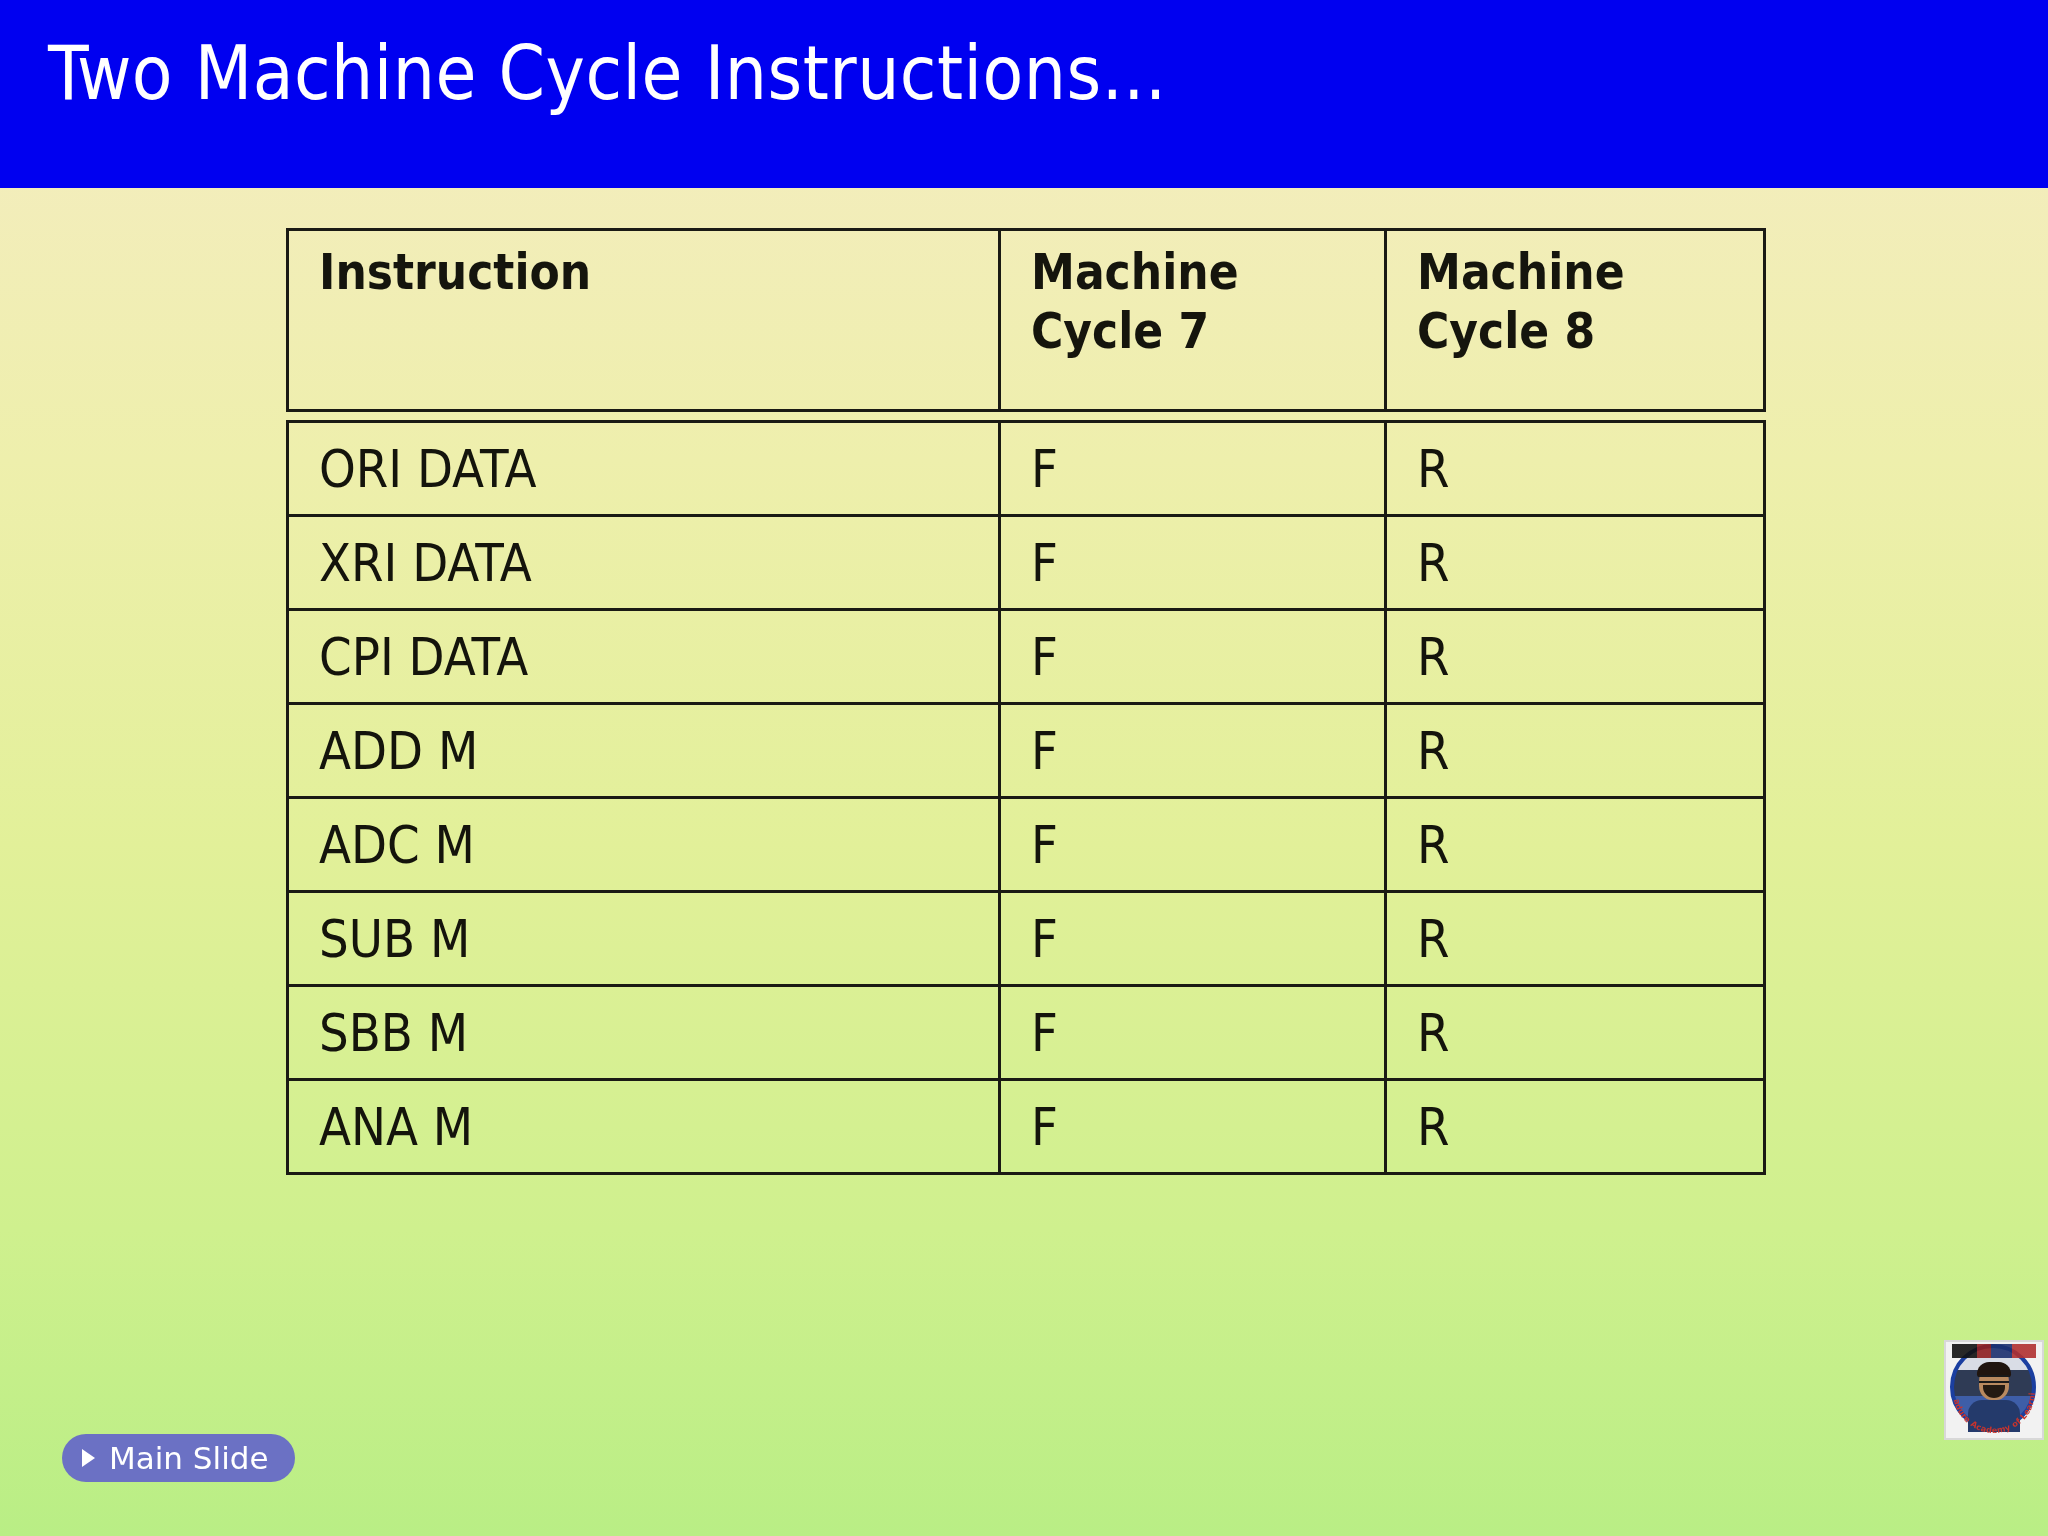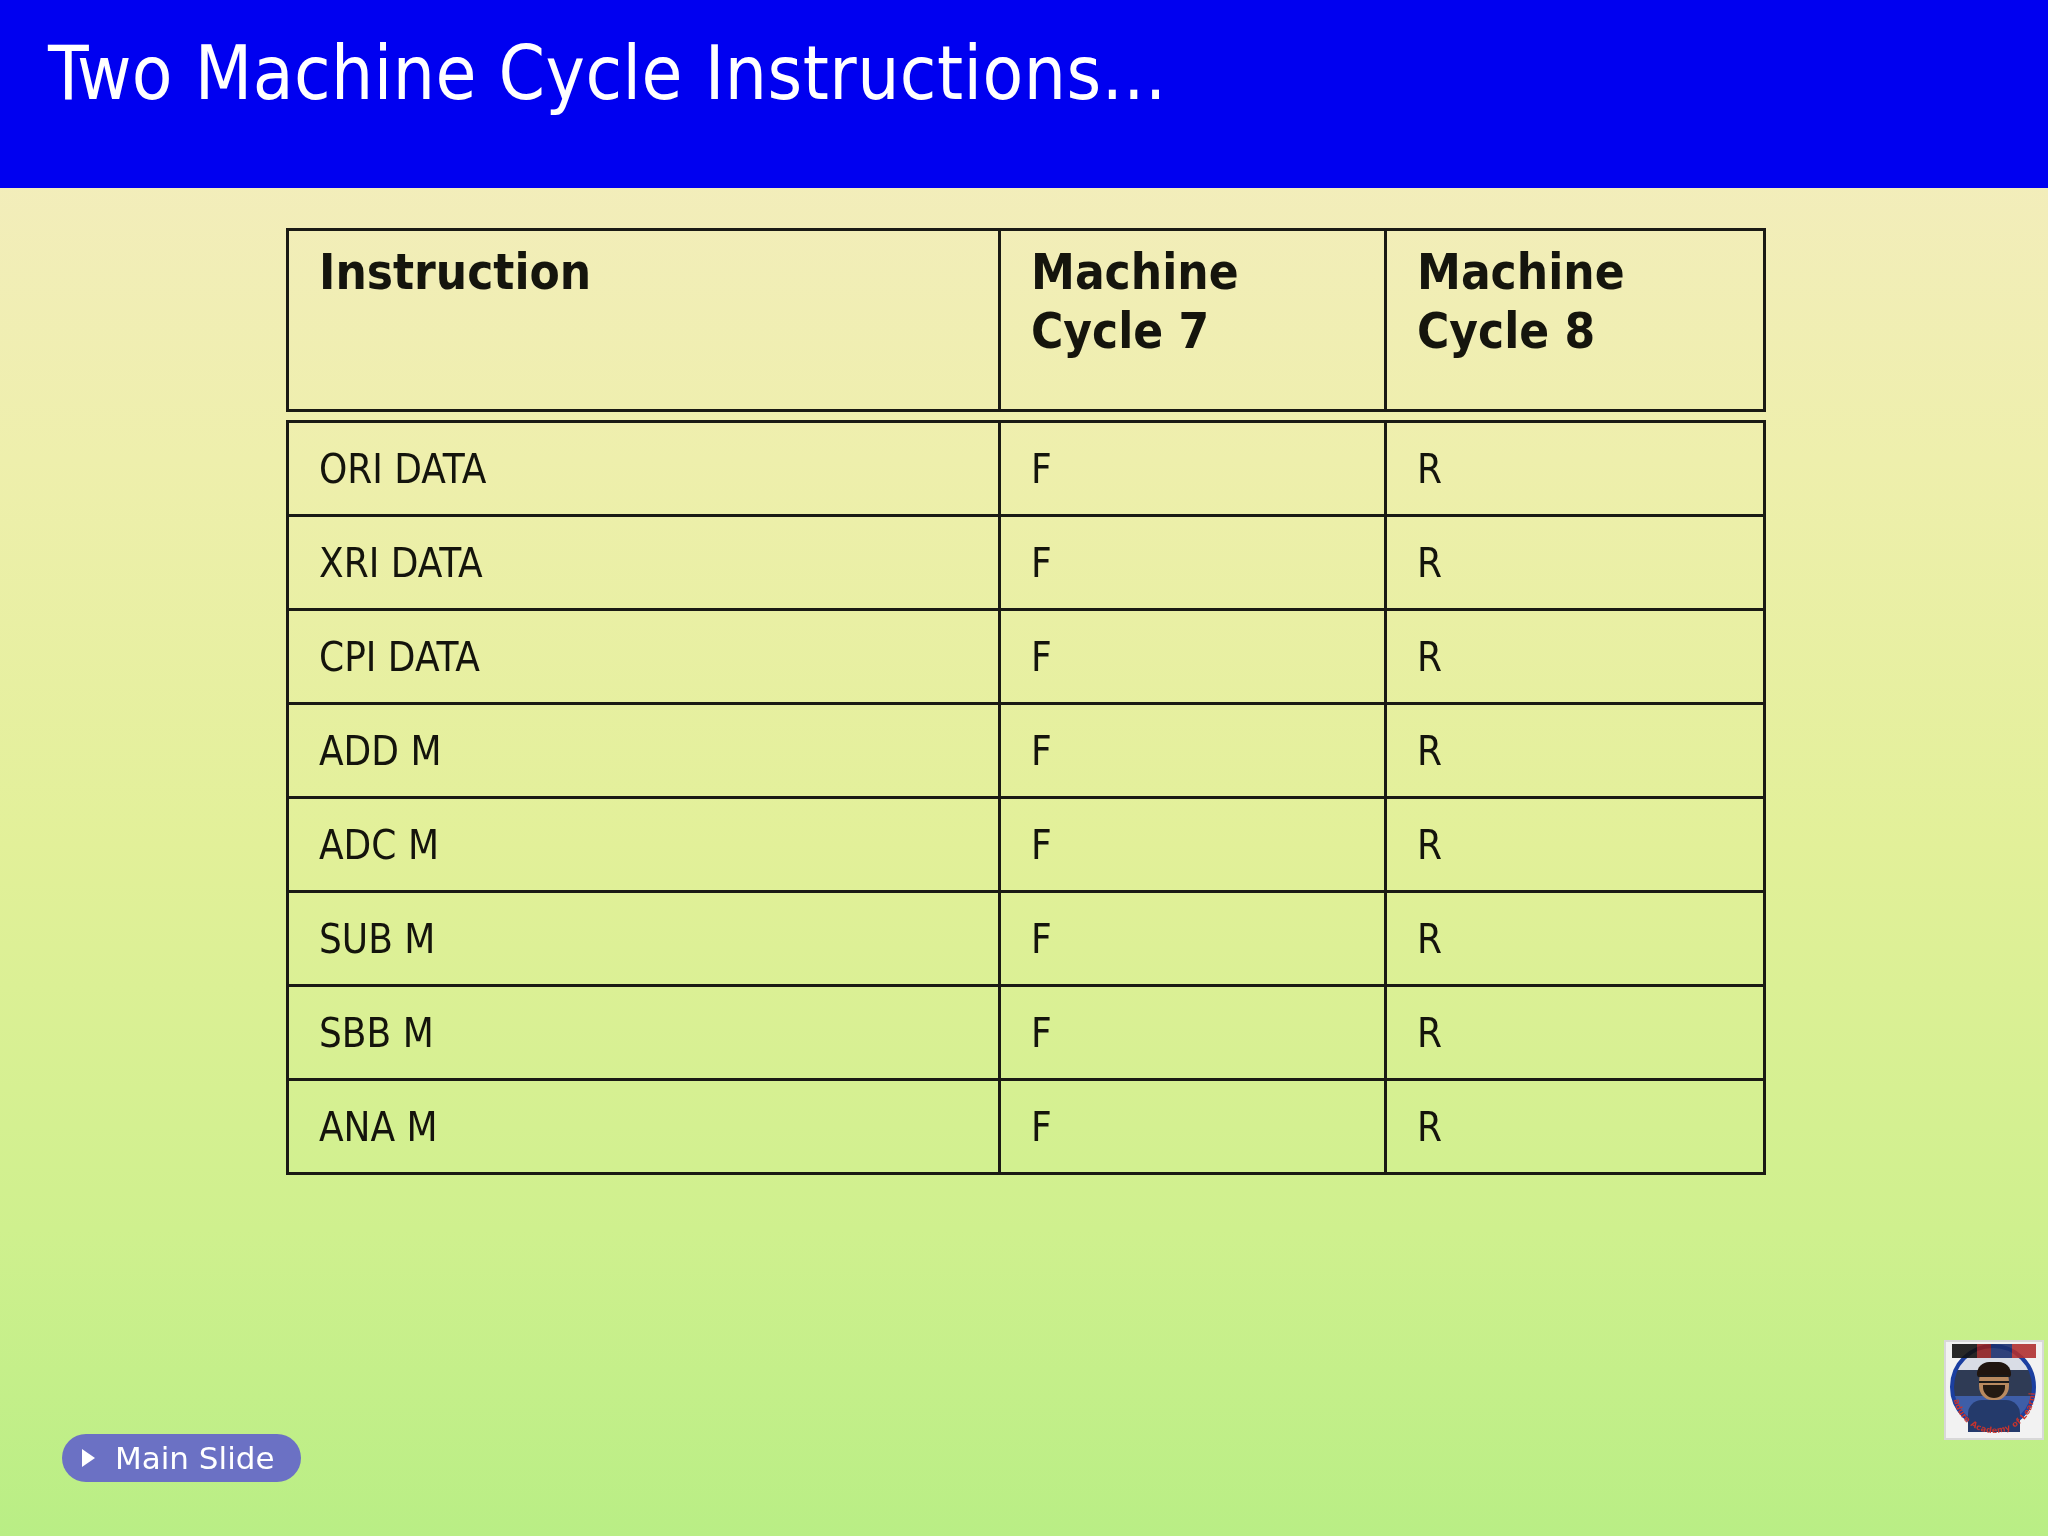--- a/index.html
+++ b/index.html
@@ -77,42 +77,42 @@
 
   
   #body-table td {
     border-top: 3px solid #1a1a14;
     border-left: 3px solid #1a1a14;
     border-bottom: 0;
     height: 91px;
     vertical-align: middle;
     padding: 0 0 0 30px;
     font-family: "DejaVu Sans Condensed", "DejaVu Sans", sans-serif;
-    font-size: 40px;
+    font-size: 52px;
     font-weight: 400;
     color: #14140c;
     line-height: 1;
   }
   #body-table td:last-child { border-right: 3px solid #1a1a14; }
   #body-table tr:last-child td { border-bottom: 3px solid #1a1a14; }
 
   .hdr-line2 { display: block; }
 
   
   #main-slide-btn {
     position: absolute;
     left: 62px;
     top: 1434px;
     height: 48px;
     padding: 0 26px 0 20px;
     border-radius: 24px;
     background: #6b71c4;
     display: flex;
     align-items: center;
-    gap: 20px;
+    gap: 14px;
     box-sizing: border-box;
   }
   #main-slide-btn .tri {
     width: 0; height: 0;
     border-left: 13px solid #ffffff;
     border-top: 9px solid transparent;
     border-bottom: 9px solid transparent;
     display: inline-block;
   }
   #main-slide-btn .lbl {

